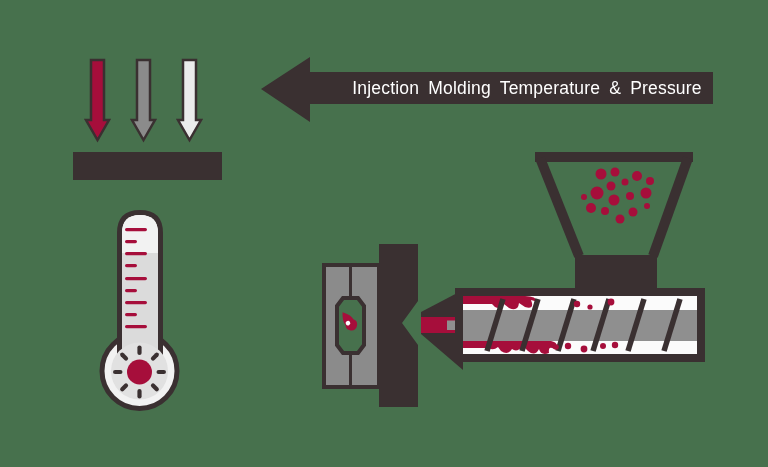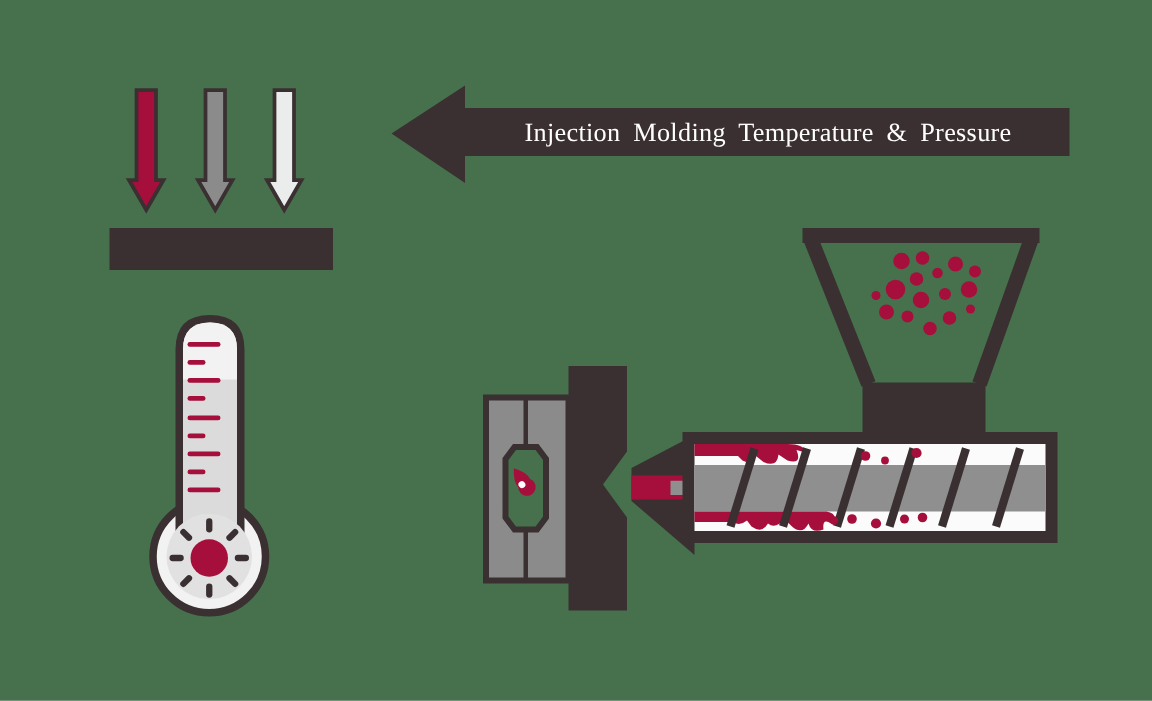--- a/index.html
+++ b/index.html
@@ -22,23 +22,23 @@
   .f-light{fill:var(--light);}
   .f-white{fill:var(--white);}
   .f-tube{fill:var(--tube-gray);}
   .f-bulb{fill:var(--bulb-gray);}
   .f-bint{fill:var(--barrel-int);}
   .f-bg{fill:var(--bg);}
   .f-hl{fill:#FFFFFF;}
   .s-dark{stroke:var(--dark);}
   .no-f{fill:none;}
   .banner-label{
-    position:absolute;left:316px;top:72px;width:392px;height:32px;
+    position:absolute;left:331px;top:72px;width:392px;height:32px;
     line-height:32px;text-align:center;color:#FFFFFF;
-    font-size:17.5px;letter-spacing:.2px;word-spacing:4px;white-space:nowrap;font-family:Liberation Serif, serif;
+    font-size:17.5px;letter-spacing:.2px;word-spacing:4px;white-space:nowrap;
   }
   .plate{
     position:absolute;left:73px;top:152px;width:149px;height:28px;
     background:var(--dark);
   }
 </style>
 </head>
 <body>
 
 <div class="stage">

